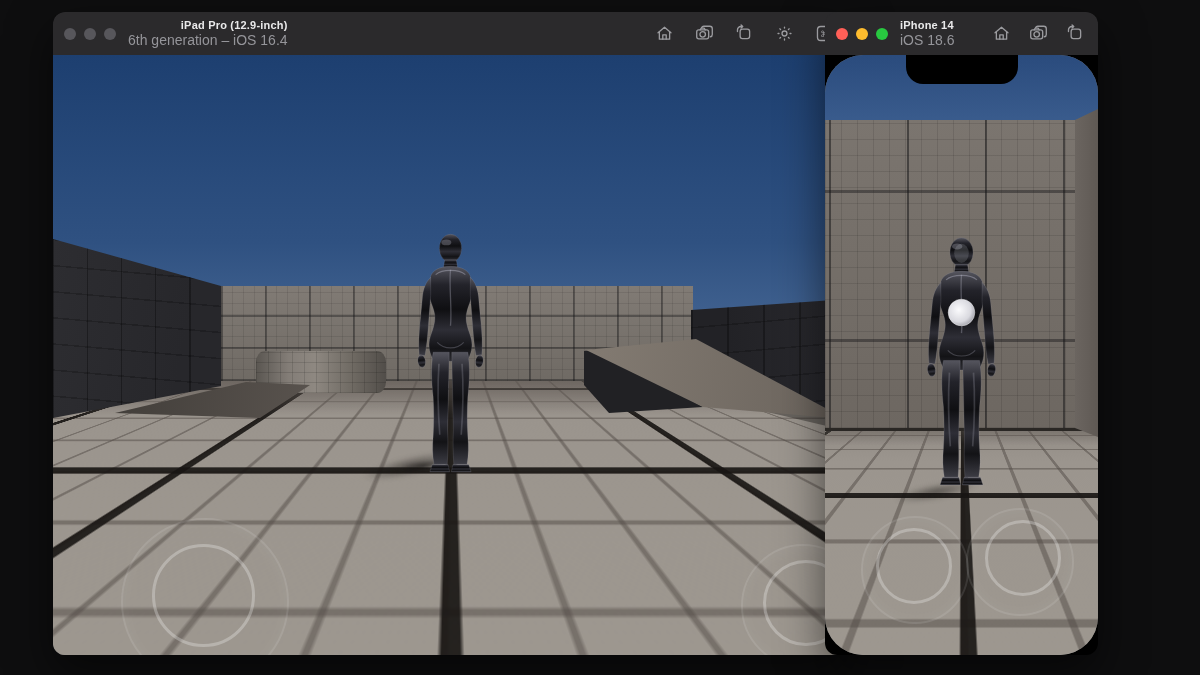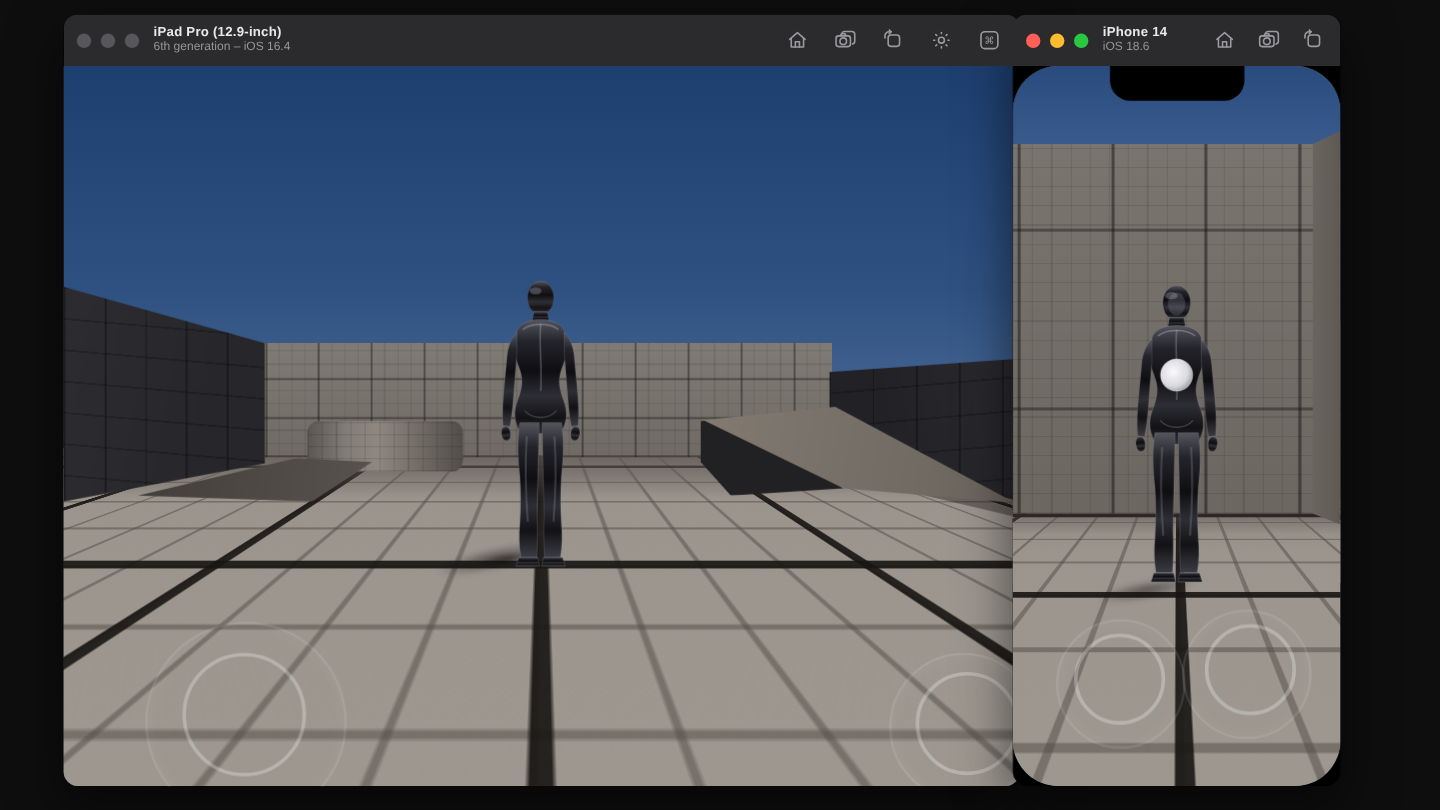--- a/index.html
+++ b/index.html
@@ -3,33 +3,33 @@
 <meta charset="utf-8">
 <style>
   html,body{margin:0;padding:0;background:#0e0e0f;}
   .stage{position:relative;width:1200px;height:675px;overflow:hidden;
          background:var(--bg,#0e0e0f);font-family:"Liberation Sans",sans-serif;}
   .sl{position:absolute;display:block;}
 
   
   .sim-window{position:absolute;top:12px;border-radius:12px;overflow:hidden;
               background:var(--window-bg,#000);box-shadow:0 18px 45px rgba(0,0,0,.55);}
-  .win-ipad{left:53px;width:797px;height:643px;}
-  .win-iphone{left:844px;width:273px;height:643px;}
+  .win-ipad{left:53px;width:797px;height:643px;text-align:right;}
+  .win-iphone{left:825px;width:273px;height:643px;}
 
   .titlebar{height:43px;background:var(--titlebar,#2b2a2c);display:flex;align-items:center;
             position:relative;z-index:9;}
   .traffic{display:flex;gap:8px;padding-left:11px;align-items:center;}
   .dot{width:12px;height:12px;border-radius:50%;}
   .inactive .dot{background:var(--tl-inactive,#57565b);}
   .dot.c{background:var(--tl-close,#ff5f57);} .dot.m{background:var(--tl-min,#febc2e);}
   .dot.z{background:var(--tl-zoom,#28c840);}
   .titleblock{margin-left:12px;line-height:1.2;white-space:nowrap;}
   .wtitle{font-size:11px;font-weight:700;color:var(--title-text,#e9e9ea);letter-spacing:.2px;}
-  .wsub{font-size:10px;color:var(--subtitle-text,#95959a);}
+  .wsub{font-size:14px;color:var(--subtitle-text,#95959a);}
   .toolbar{margin-left:auto;display:flex;align-items:center;gap:21px;padding-right:16px;}
   .win-iphone .toolbar{gap:18px;padding-right:13px;}
   .tb-icon{width:19px;height:19px;color:var(--icon,#9b9b9f);cursor:pointer;}
   .tb-icon svg{width:100%;height:100%;stroke:currentColor;fill:none;
                stroke-width:1.4;stroke-linecap:round;stroke-linejoin:round;}
 
   .screen{position:relative;height:600px;overflow:hidden;background:#777;}
   .win-iphone .screen{border-radius:38px;}
 
   

